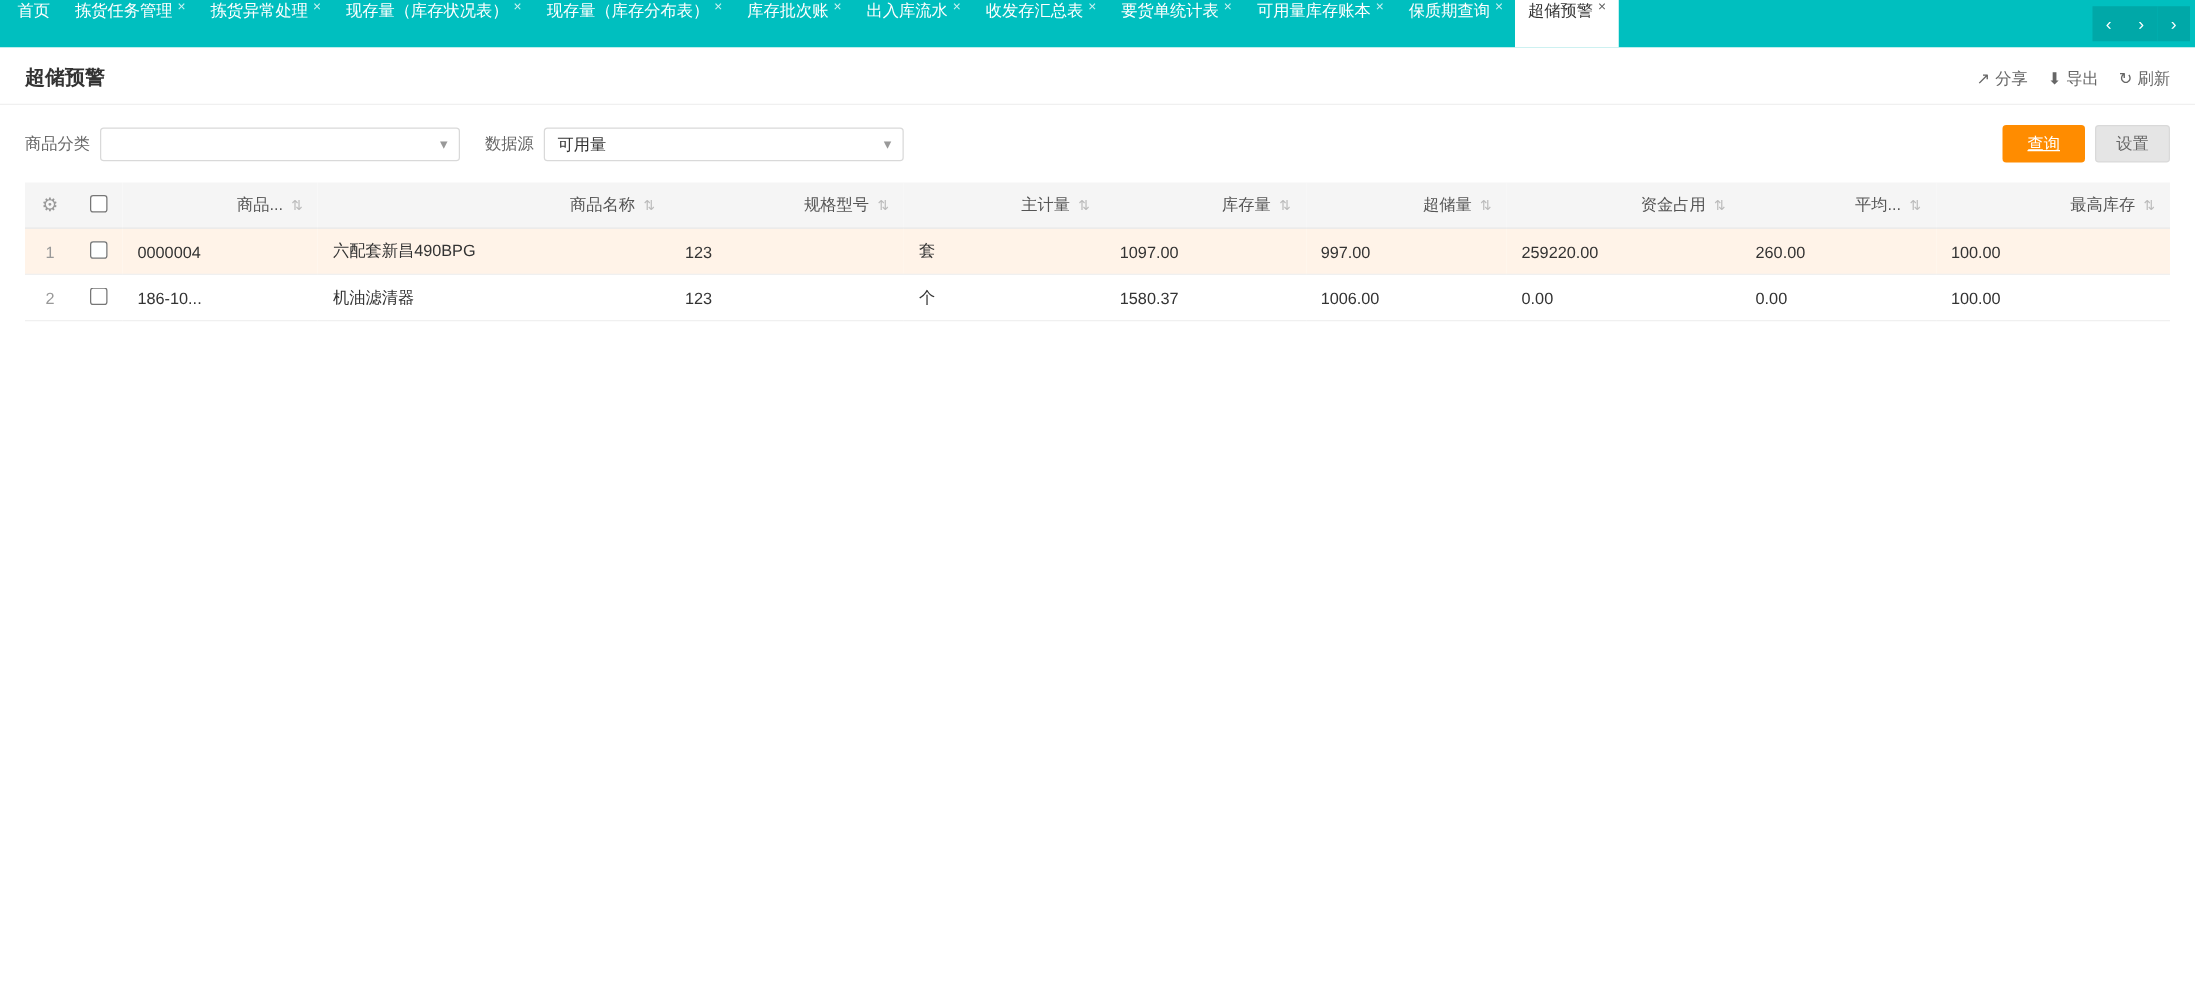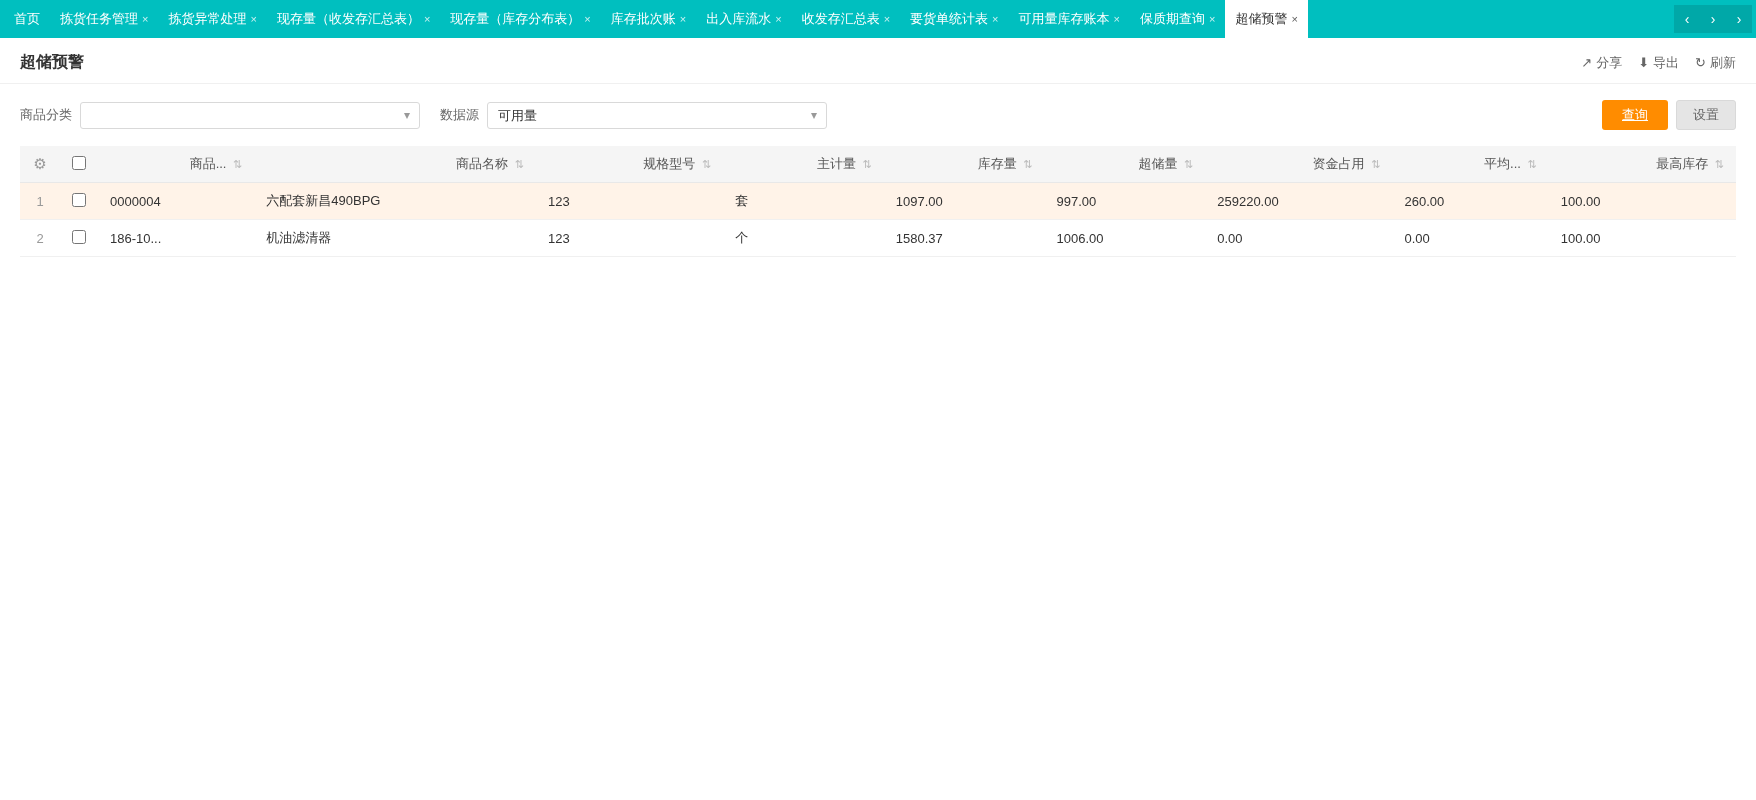--- a/index.html
+++ b/index.html
@@ -12,21 +12,21 @@
       align-items: center;
       height: 38px;
       padding: 0 4px;
       overflow: hidden;
     }
     .top-nav .nav-item {
       color: #fff;
       padding: 0 10px;
       height: 38px;
       display: flex;
-      align-items: center;
+      align-items: flex-start;
       cursor: pointer;
       white-space: nowrap;
       font-size: 13px;
       flex-shrink: 0;
     }
     .top-nav .nav-item.active { background: #fff; color: #333; }
     .top-nav .nav-item .close-btn {
       margin-left: 4px;
       font-size: 11px;
       opacity: 0.8;
@@ -103,21 +103,21 @@
       white-space: nowrap;
     }
     .filter-select {
       border: 1px solid #d9d9d9;
       border-radius: 3px;
       padding: 5px 32px 5px 10px;
       font-size: 13px;
       color: #333;
       background: #fff;
       appearance: none;
-      width: 340px;
+      width: 288px;
       position: relative;
       cursor: pointer;
     }
     .filter-select-wrapper {
       position: relative;
       display: inline-block;
     }
     .filter-select-wrapper .chevron {
       position: absolute;
       right: 10px;
@@ -216,21 +216,21 @@
   </div>
   <div class="nav-item">
     <span>拣货任务管理</span>
     <span class="close-btn">×</span>
   </div>
   <div class="nav-item">
     <span>拣货异常处理</span>
     <span class="close-btn">×</span>
   </div>
   <div class="nav-item">
-    <span>现存量（收发存汇总表）</span>
+    <span>现存量（库存状况表）</span>
     <span class="close-btn">×</span>
   </div>
   <div class="nav-item">
     <span>现存量（库存分布表）</span>
     <span class="close-btn">×</span>
   </div>
   <div class="nav-item">
     <span>库存批次账</span>
     <span class="close-btn">×</span>
   </div>

